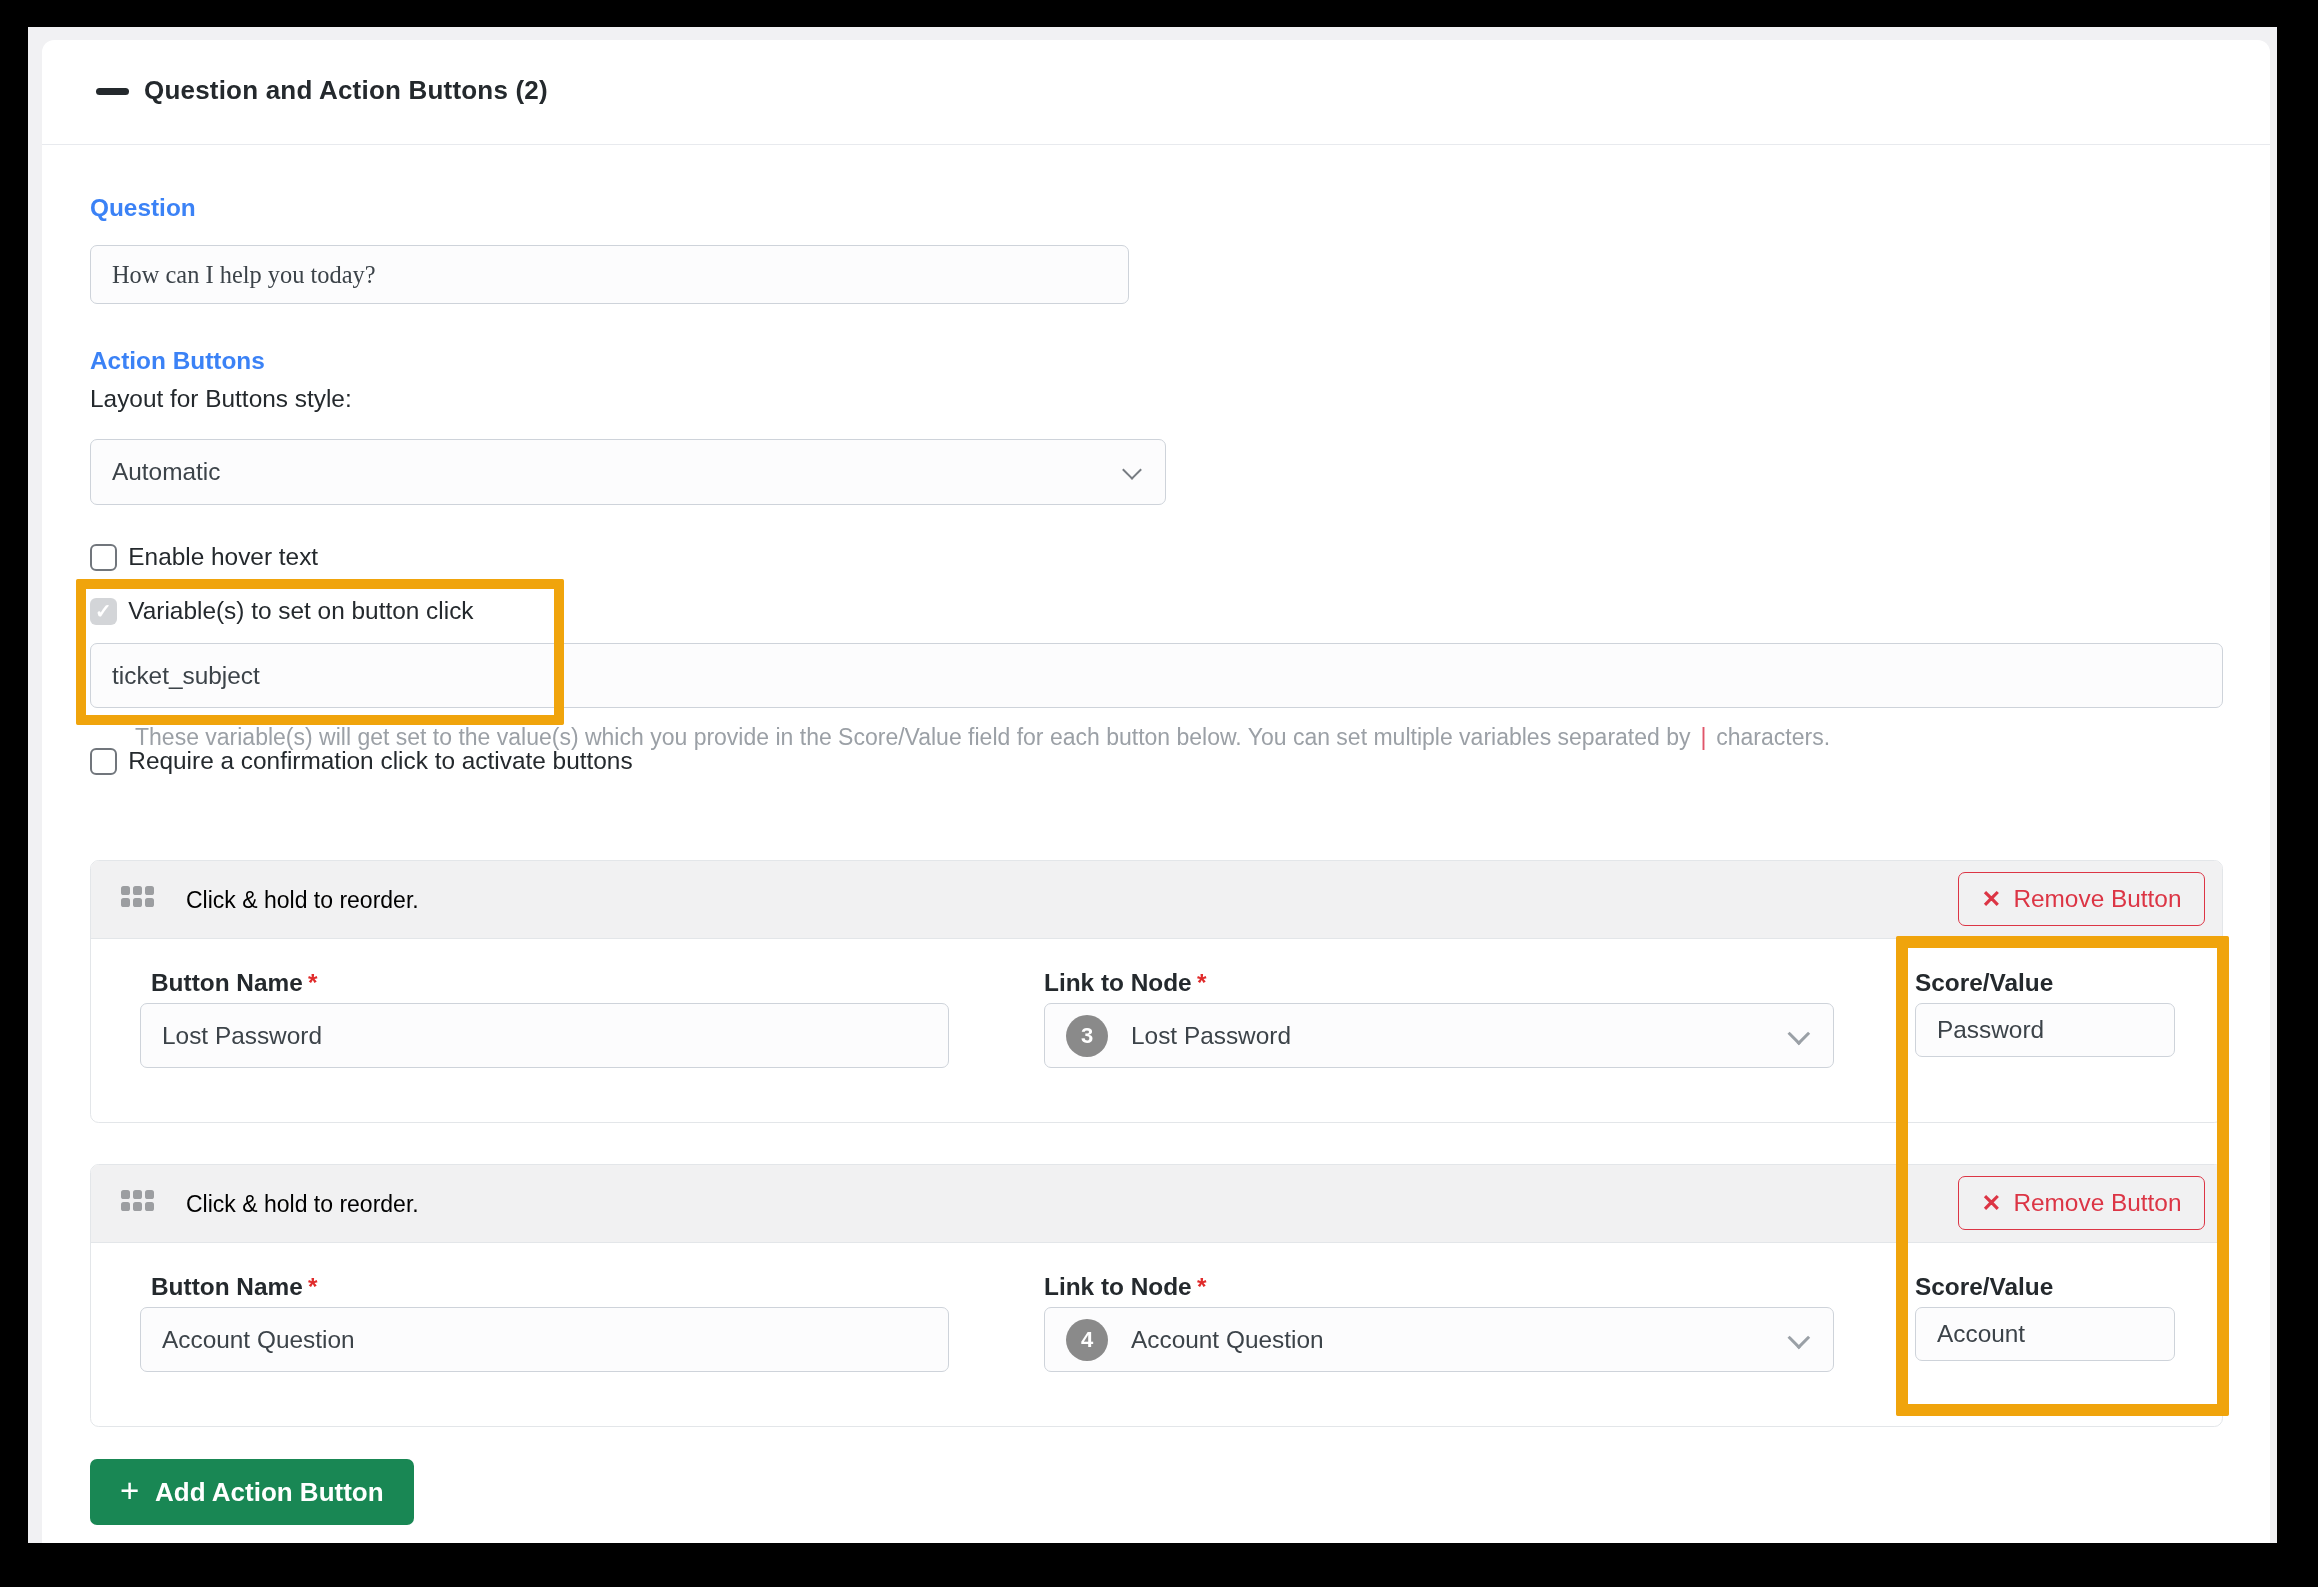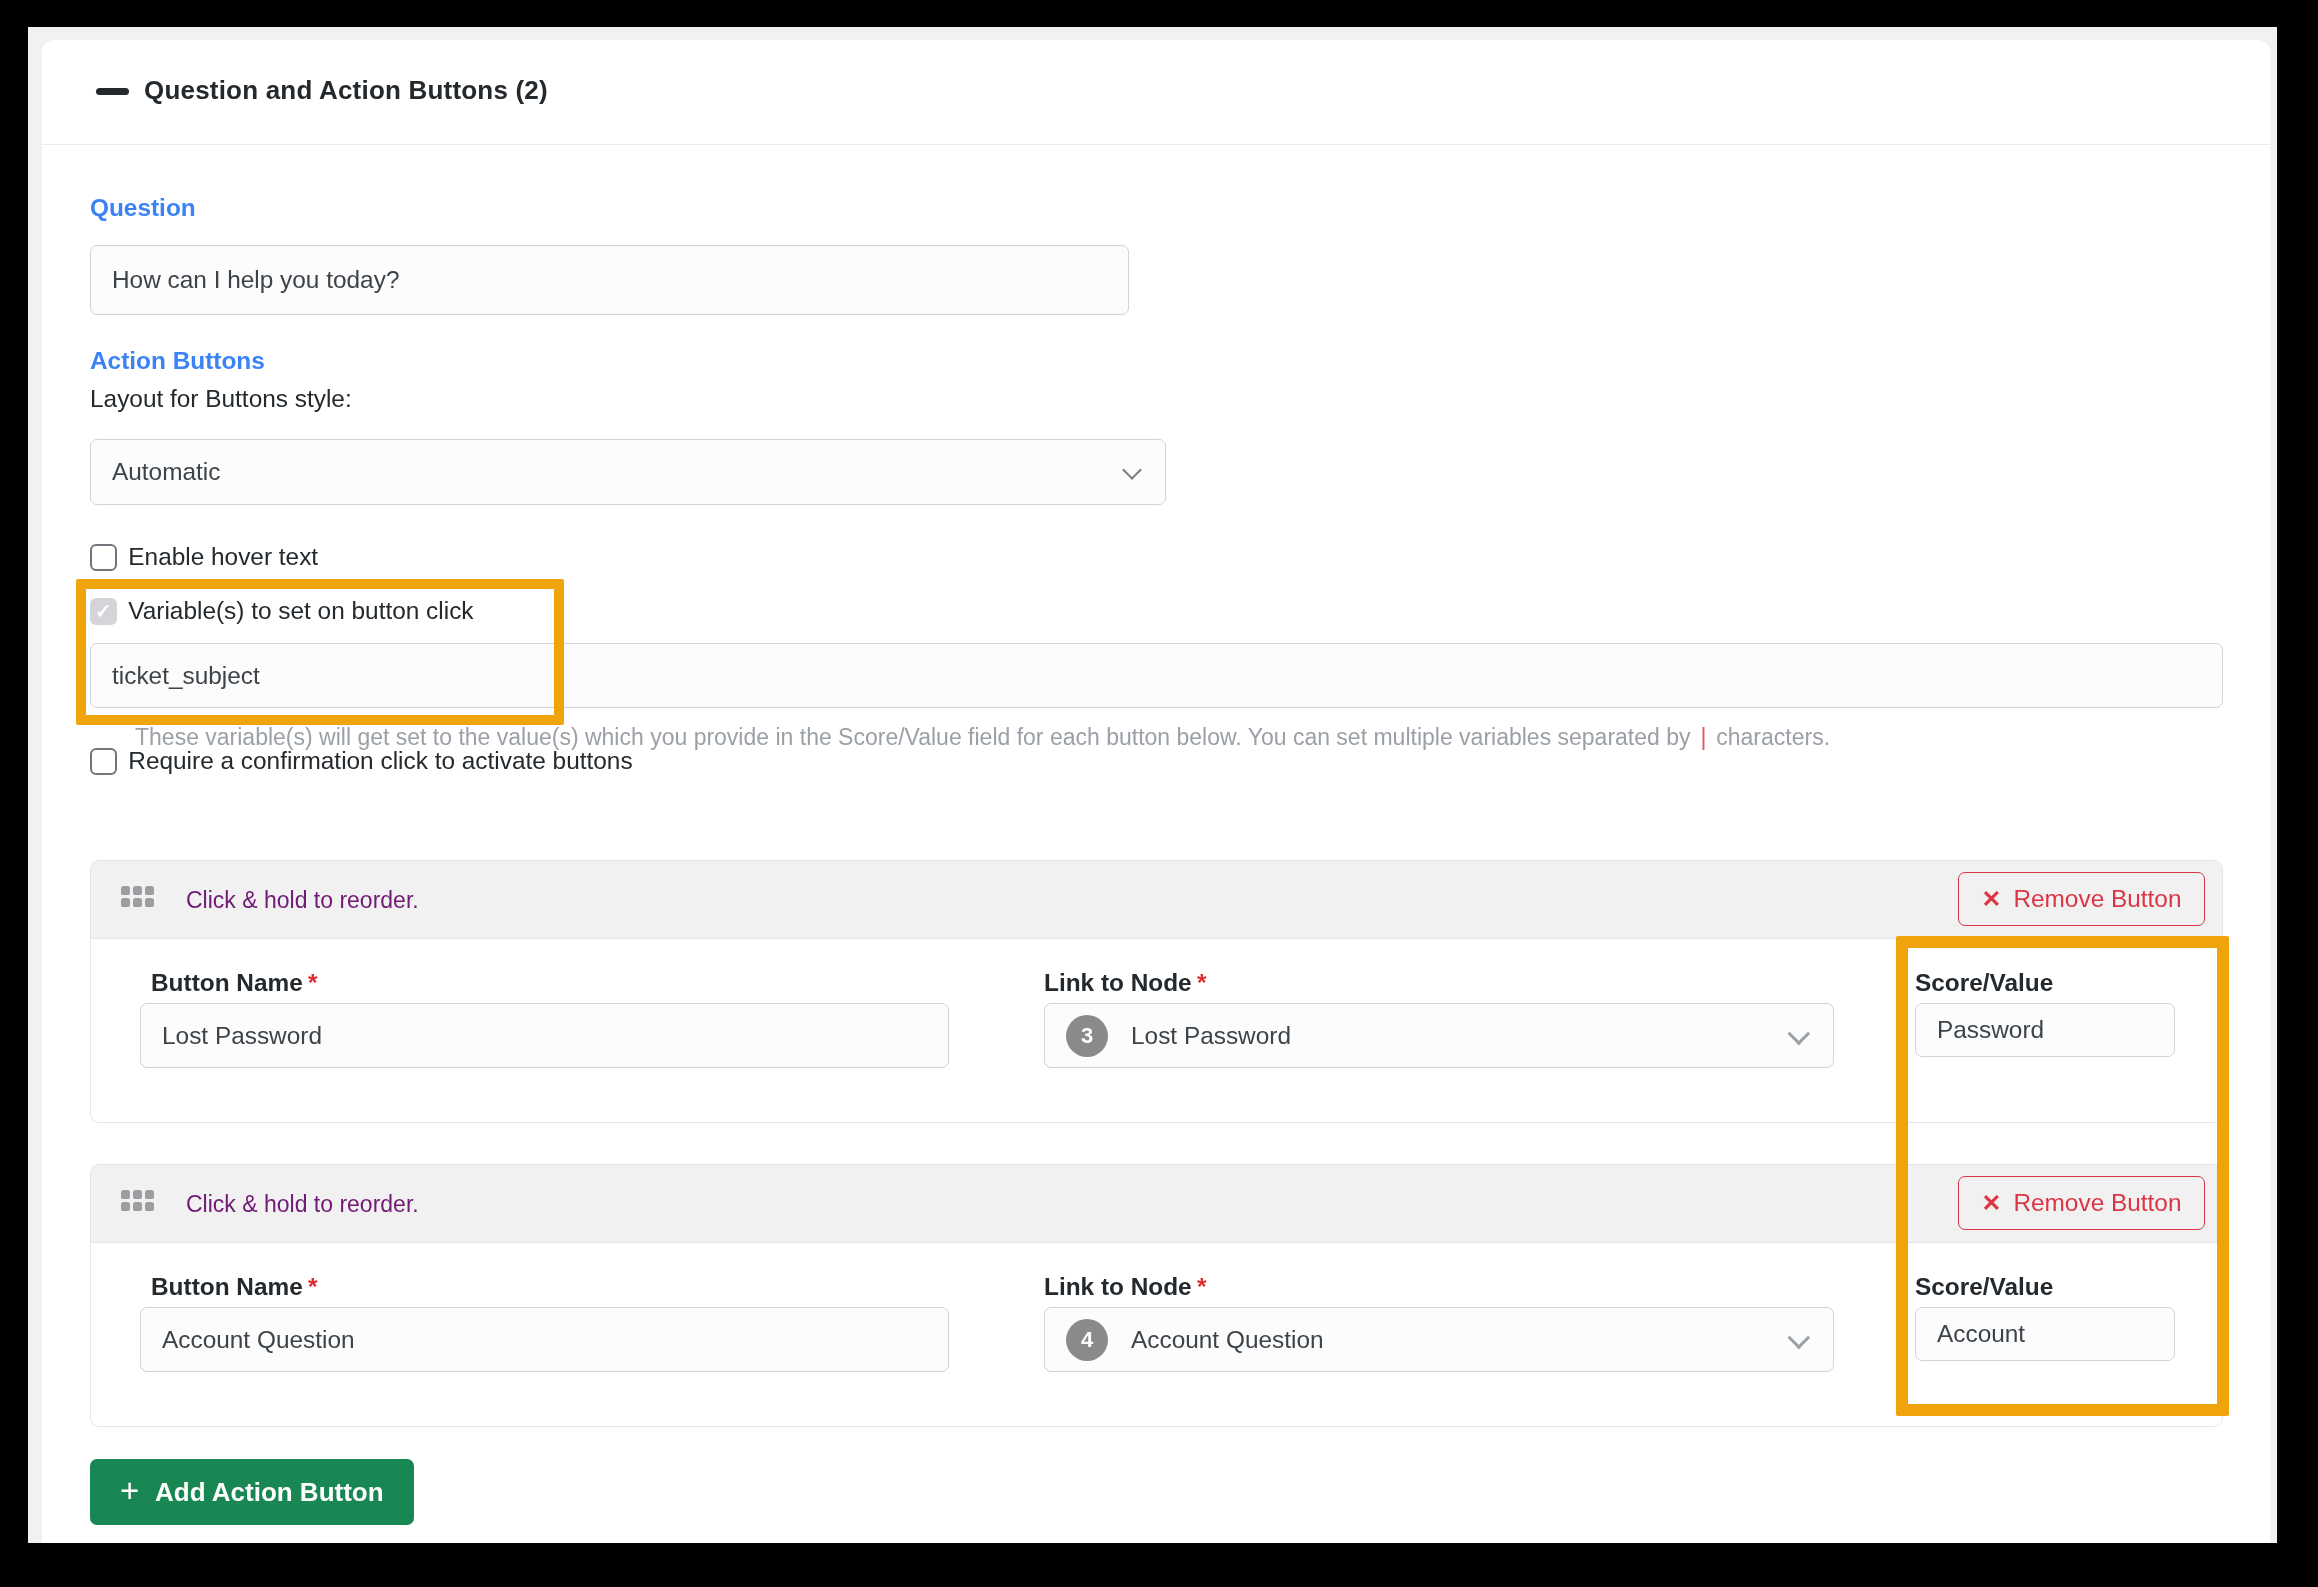--- a/index.html
+++ b/index.html
@@ -39,21 +39,21 @@
   .lbl-bold { font-size: 24.4px; font-weight: 700; color: #3b82f6; }
   .lbl-reg  { font-size: 24.4px; font-weight: 400; color: #24292d; }
 
   .q-label { position: absolute; left: 48px; top: 154px; }
   .text-input {
     border: 1.7px solid #ced3da; border-radius: 7px;
     background: #fcfcfd; color: #3c4349;
     font-family: "Liberation Sans", sans-serif;
     font-size: 24.4px; padding: 0 21px; outline: none;
   }
-  .q-input { position: absolute; left: 48px; top: 205px; width: 1039px; height: 70px; }
+  .q-input { position: absolute; left: 48px; top: 205px; width: 1039px; height: 59px; font-family: Liberation Serif, serif; }
 
   .ab-label { position: absolute; left: 48px; top: 307px; }
   .layout-label { position: absolute; left: 48px; top: 345px; }
   .select {
     position: relative;
     border: 1.7px solid #ced3da; border-radius: 7px;
     background: #fcfcfd; color: #3c4349; font-size: 24.4px;
     display: flex; align-items: center; cursor: pointer;
   }
   .layout-select { position: absolute; left: 48px; top: 399px; width: 1076px; height: 66px; padding-left: 21px; }
@@ -113,21 +113,21 @@
   }
   .drag {
     position: absolute; left: 30px; top: 25px;
     display: grid; grid-template-columns: repeat(3, 8.7px); grid-auto-rows: 8.7px;
     gap: 3.5px; cursor: grab;
   }
   .drag span { width: 8.7px; height: 8.7px; background: #9c9ea1; border-radius: 2.6px; }
   .reorder-hint {
     position: absolute; left: 95px; top: 0; height: 78px;
     display: flex; align-items: center;
-    font-size: 23px; color: #701a75;
+    font-size: 23px; color: #000000;
   }
   .remove-btn {
     position: absolute; right: 17.5px; top: 11.3px; height: 54px;
     display: flex; align-items: center; gap: 12.2px; padding: 0 22px;
     background: transparent; border: 1.7px solid #dc3545; border-radius: 7px;
     color: #dc3545; font-family: "Liberation Sans", sans-serif;
     font-size: 24.4px; cursor: pointer;
   }
   .remove-btn .x { font-size: 23.6px; font-weight: 700; line-height: 1; }
   .col-label { position: absolute; top: 108px; font-size: 24.4px; font-weight: 700; color: #24292d; }

